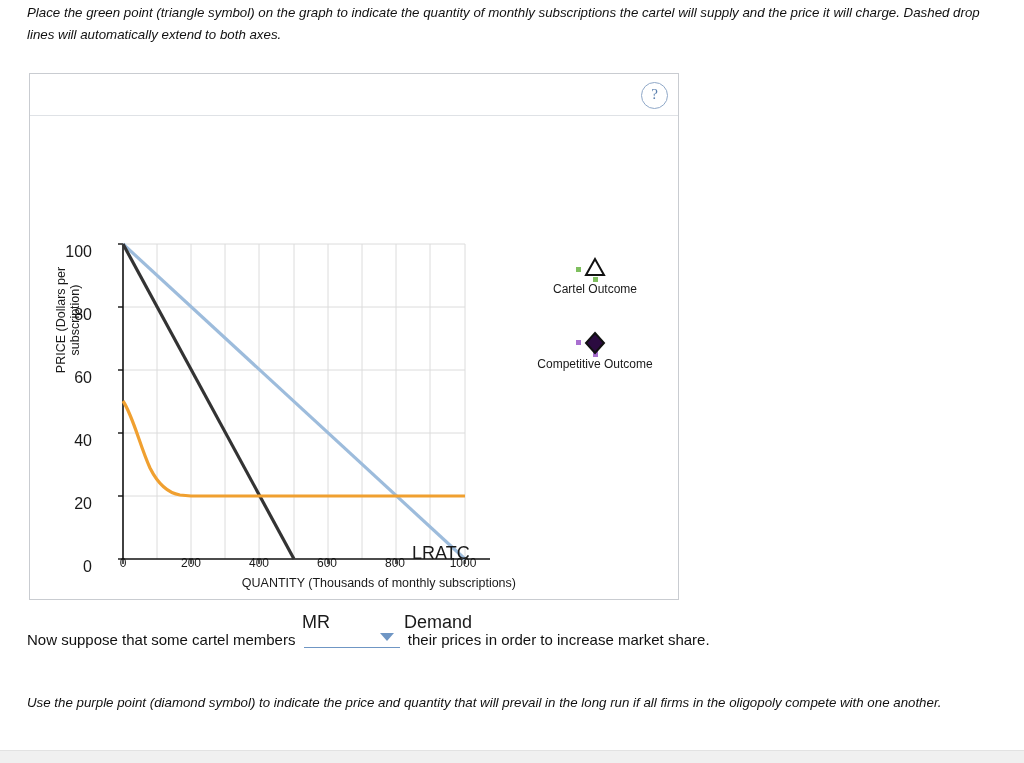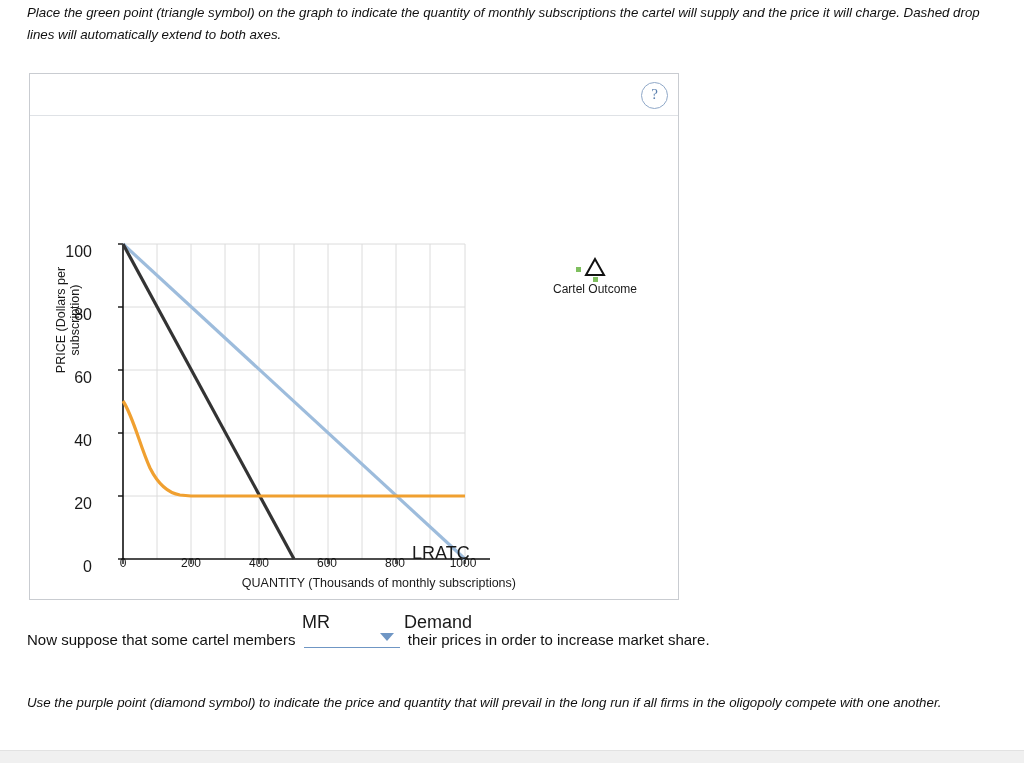--- a/index.html
+++ b/index.html
@@ -271,20 +271,30 @@
       <div class="legend-sym">
         <svg width="190" height="26">
           <rect x="76" y="11" width="5" height="5" fill="#7fbf5f"></rect>
           <rect x="93" y="21" width="5" height="5" fill="#7fbf5f"></rect>
           <polygon points="95,3 86,19 104,19" fill="none" stroke="#111" stroke-width="2"></polygon>
         </svg>
       </div>
       <div class="legend-caption">Cartel Outcome</div>
     </div>
 
+    <div class="legend-item" style="left:470px; top:215px; width:190px">
+      <div class="legend-sym">
+        <svg width="190" height="26">
+          <rect x="76" y="9" width="5" height="5" fill="#a96fd0"></rect>
+          <rect x="93" y="20" width="5" height="6" fill="#a96fd0"></rect>
+          <polygon points="95,2 104,12 95,22 86,12" fill="#2b0b40" stroke="#111" stroke-width="2"></polygon>
+        </svg>
+      </div>
+      <div class="legend-caption">Competitive Outcome</div>
+    </div>
 
   </div>
 </div>
 
 <div id="dropdown-row">
   <span>Now suppose that some cartel members</span>
   <span id="dropdown">
     <span></span>
     <span class="caret"></span>
   </span>

